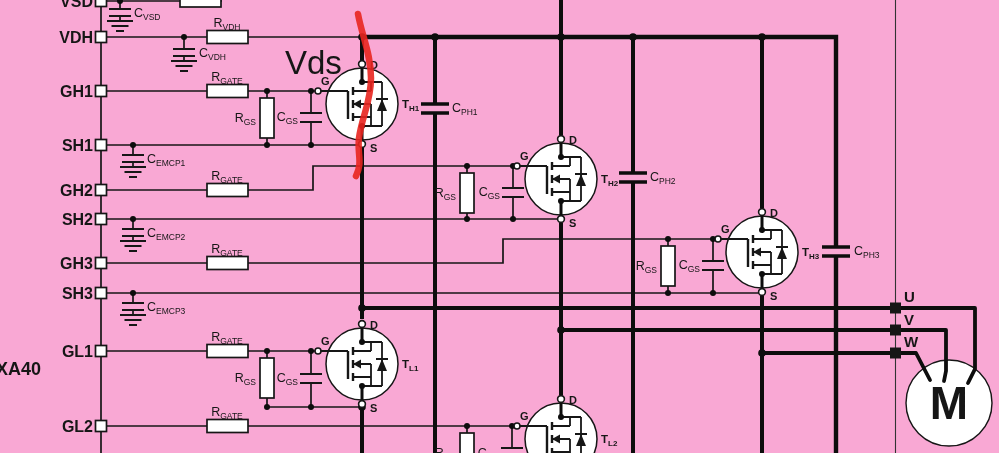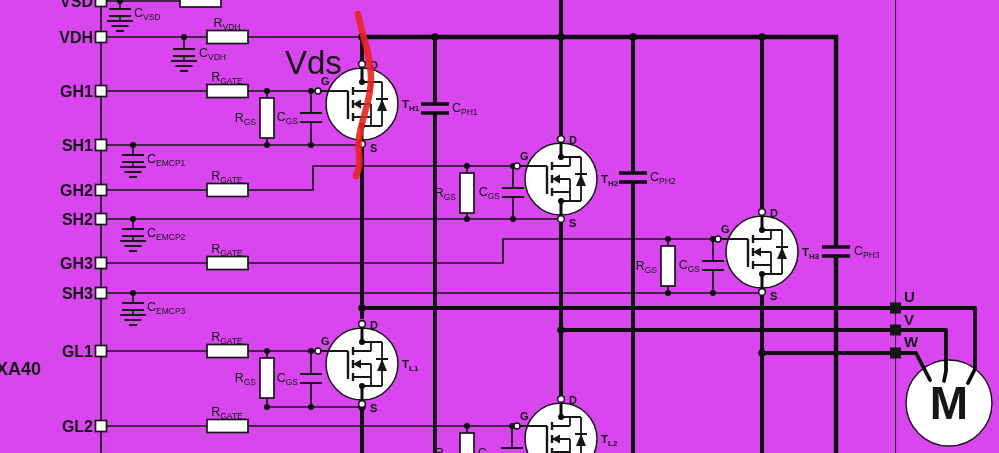--- a/index.html
+++ b/index.html
@@ -1,16 +1,16 @@
 <!DOCTYPE html>
 <html><head>
 <meta charset="utf-8">
 <style>
   html,body{margin:0;padding:0;background:#fff;}
-  .stage{width:999px;height:453px;position:relative;background:#d946ef;overflow:hidden;}
+  .stage{width:999px;height:453px;position:relative;background:#f9a8d4;overflow:hidden;}
   svg{display:block;font-family:"Liberation Sans", sans-serif;}
   svg text{fill:#161616;}
   .wire{stroke:#161616;stroke-width:1.7;fill:none;}
   .thick{stroke:#0d0d0d;stroke-width:4;fill:none;}
   .bus{stroke:#0d0d0d;stroke-width:4.4;fill:none;}
   .lead{stroke:#0d0d0d;stroke-width:3.8;fill:none;stroke-linejoin:round;stroke-linecap:round;}
   .thin{stroke:#333;stroke-width:1.1;fill:none;}
   .rbox{fill:#fff;stroke:#161616;stroke-width:1.7;}
   .plate{stroke:#161616;stroke-width:2;fill:none;}
   .bplate{stroke:#0d0d0d;stroke-width:3.4;fill:none;}

